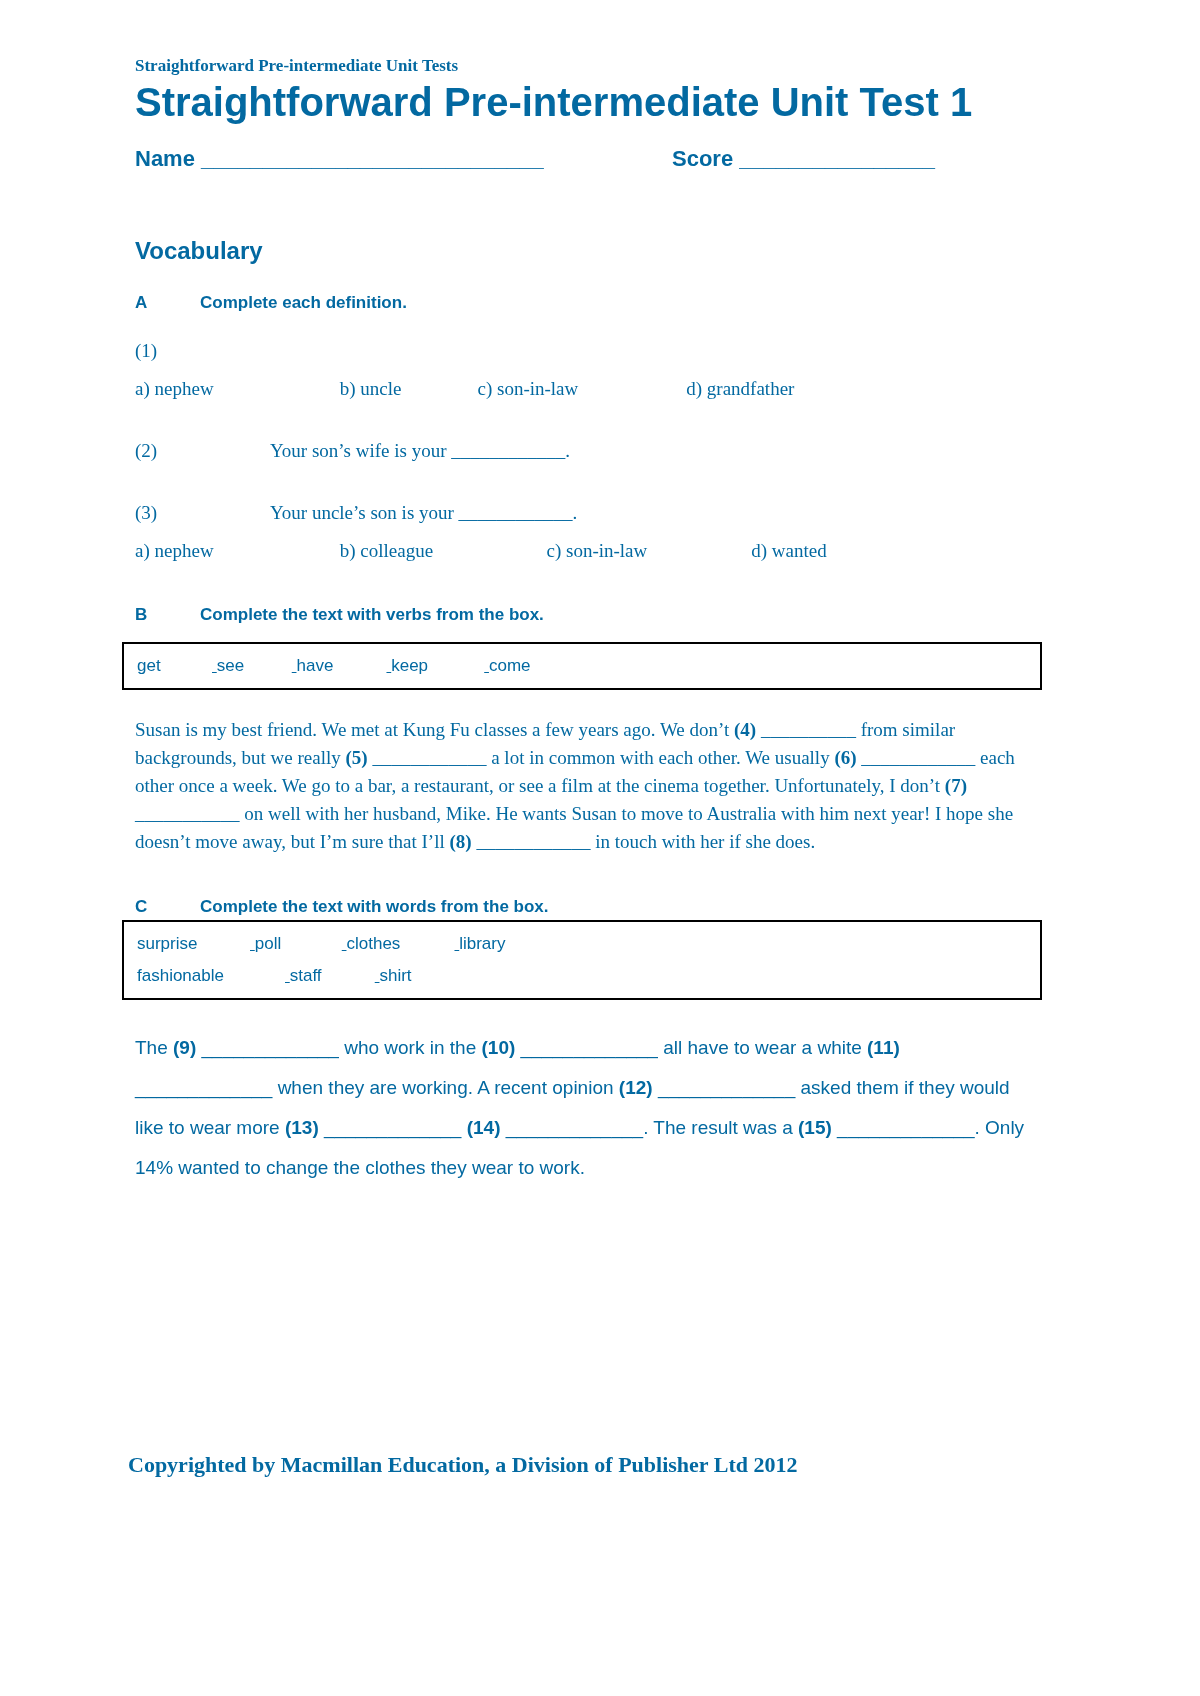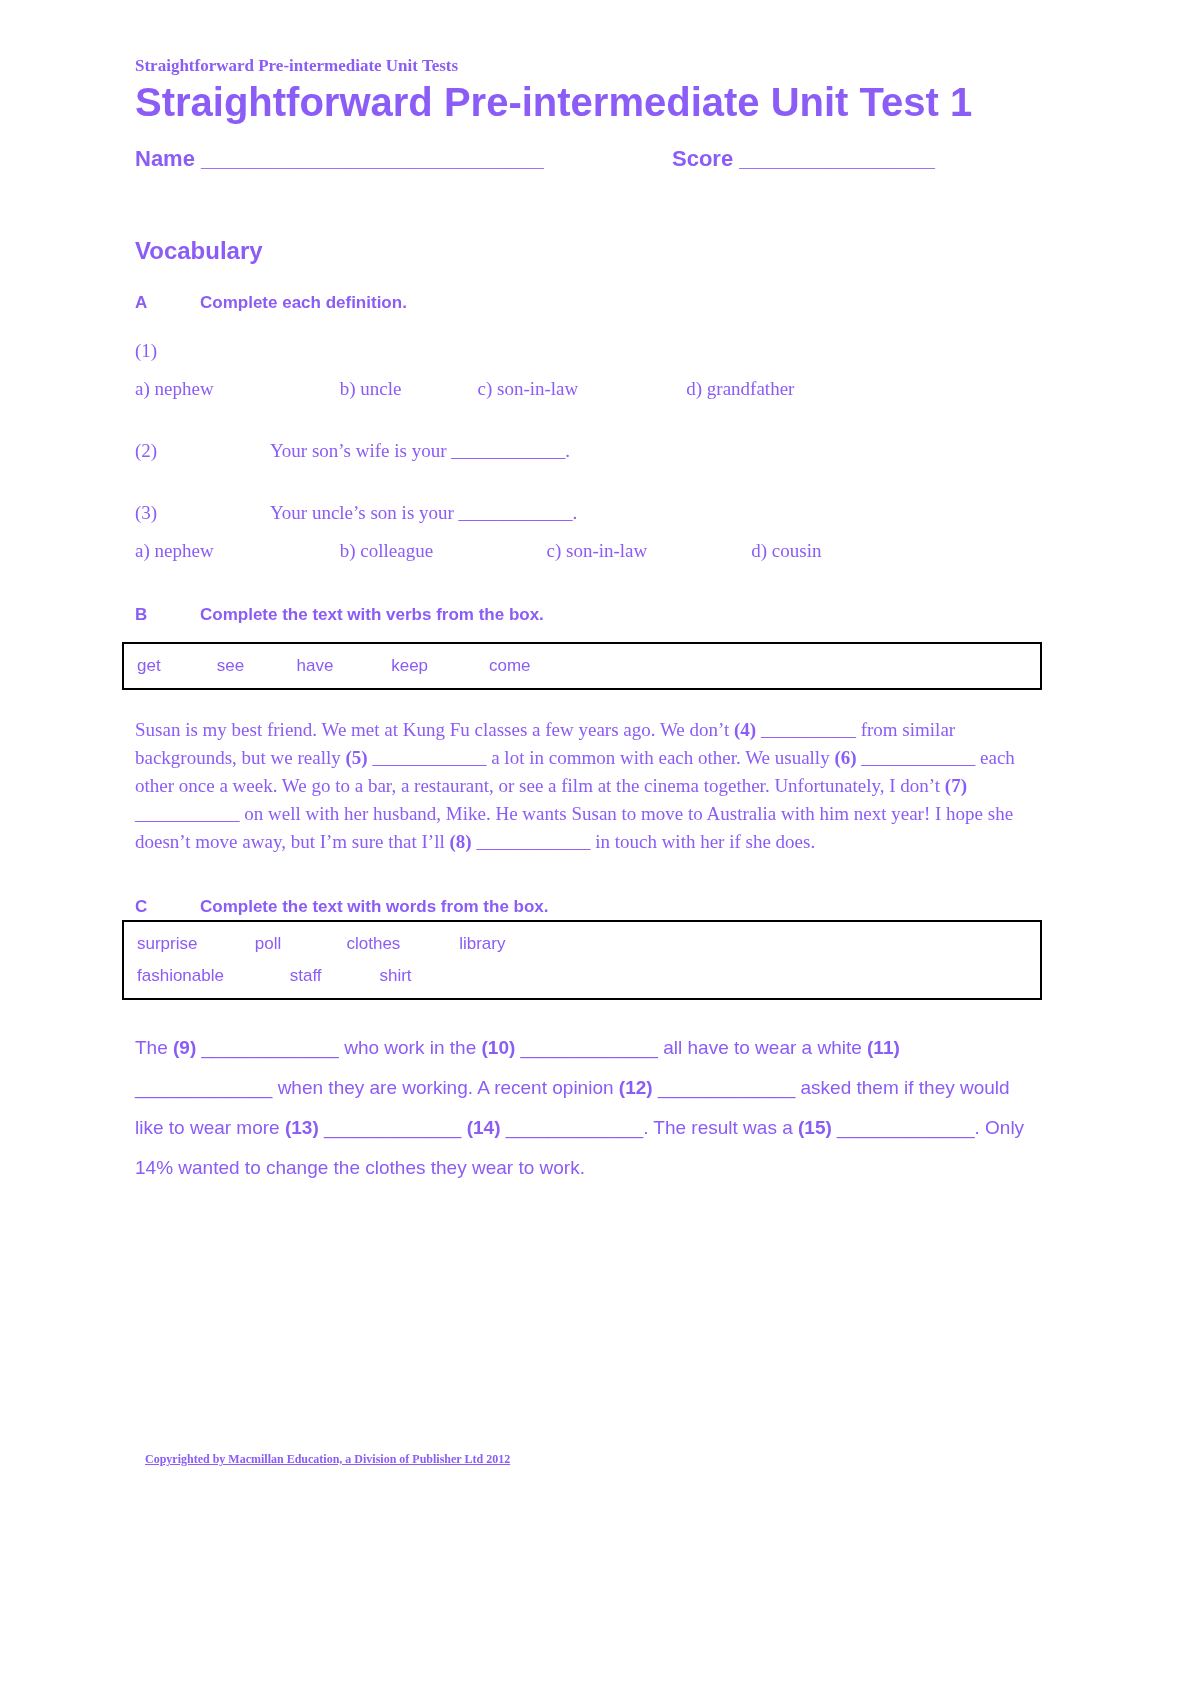--- a/index.html
+++ b/index.html
@@ -3,21 +3,21 @@
 <meta charset="utf-8">
 <style>
   * { box-sizing: border-box; }
   html, body { margin: 0; padding: 0; background: #ffffff; }
   .page {
     position: relative;
     width: 1200px;
     height: 1696px;
     margin: 0 auto;
     background: #ffffff;
-    color: #8b5cf6;
+    color: #0369a1;
     font-family: "Liberation Serif", serif;
     padding: 56px 135px 0 135px;
     overflow: hidden;
   }
 
   .series-title {
     font-family: "Liberation Serif", serif;
     font-weight: bold;
     font-size: 17px;
     line-height: 20px;
@@ -85,20 +85,21 @@
 
   .word-box {
     margin-top: 16px;
     margin-left: -13px;
     width: 920px;
     border: 2px solid #000000;
     padding: 6px 18px 6px 13px;
     font-family: "Liberation Sans", sans-serif;
     font-size: 17px;
     line-height: 24px;
+    text-decoration: underline;
   }
   .word-box .box-row { white-space: nowrap; line-height: 32px; }
   .box-word { display: inline-block; }
 
   .para {
     margin-top: 26px;
     width: 895px;
     font-size: 19px;
     line-height: 28px;
   }
@@ -106,26 +107,25 @@
     margin-top: 28px;
     width: 900px;
     font-family: Liberation Sans, sans-serif;
     font-size: 19px;
     line-height: 40px;
   }
   .para b, .para-sans b { font-weight: bold; }
 
   .footer {
     position: absolute;
-    left: 145px;
+    left: 128px;
     top: 1452px;
     font-family: "Liberation Serif", serif;
     font-weight: bold;
-    font-size: 12px;
-    text-decoration: underline;
+    font-size: 22px;
   }
 </style>
 </head>
 <body>
 
 <div class="page">
 
   <div class="series-title">Straightforward Pre-intermediate Unit Tests</div>
   <div class="test-title">Straightforward Pre-intermediate Unit Test 1</div>
 
@@ -161,21 +161,21 @@
   </div>
 
   <div class="q-row q-next">
     <span class="q-num">(3)</span>
     <span>Your uncle’s son is your ____________.</span>
   </div>
   <div class="opts">
     <span class="opt" style="width:200px">a) nephew</span>
     <span class="opt" style="width:202px">b) colleague</span>
     <span class="opt" style="width:200px">c) son-in-law</span>
-    <span class="opt">d) cousin</span>
+    <span class="opt">d) wanted</span>
   </div>
 
   <div class="sec-heading sec-b" style="margin-top:40px">
     <span class="sec-letter">B</span>
     <span>Complete the text with verbs from the box.</span>
   </div>
 
   <div class="word-box">
     <div class="box-row">
       <span class="box-word" style="width:75px">get</span>

